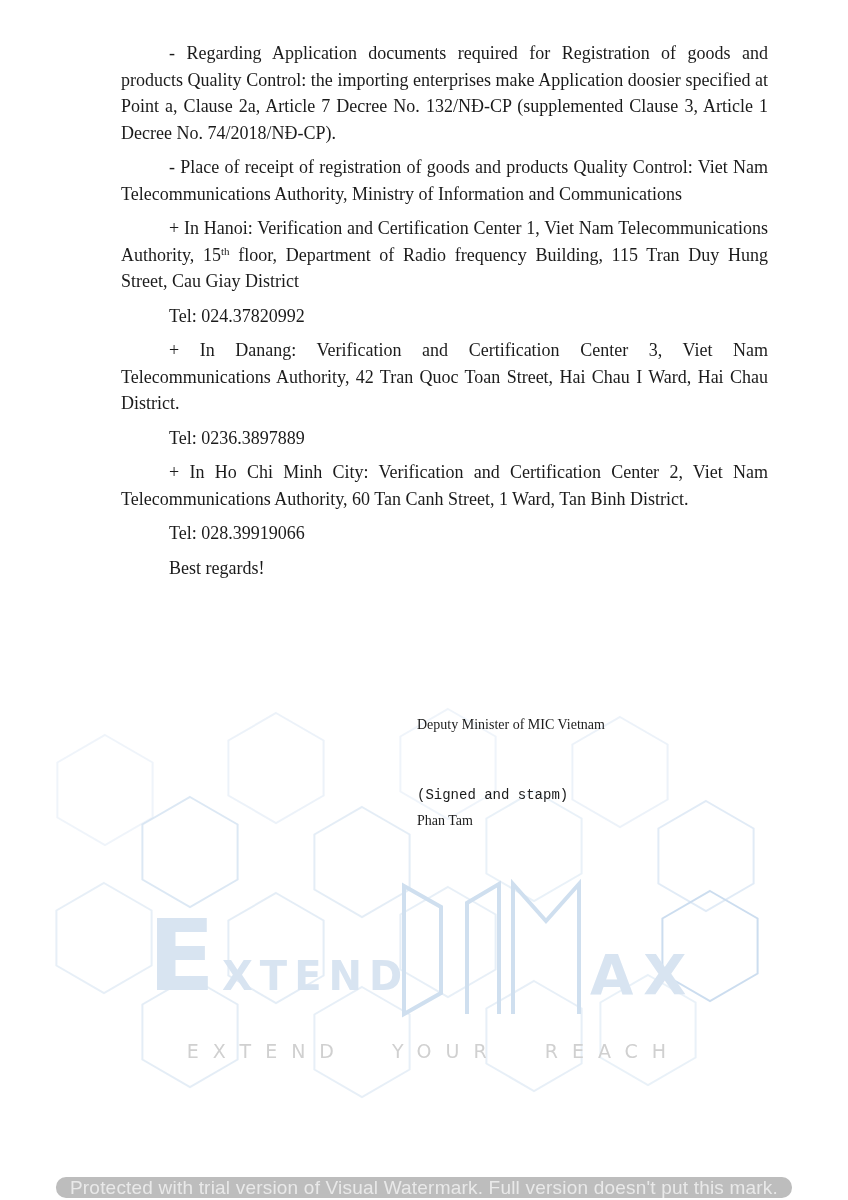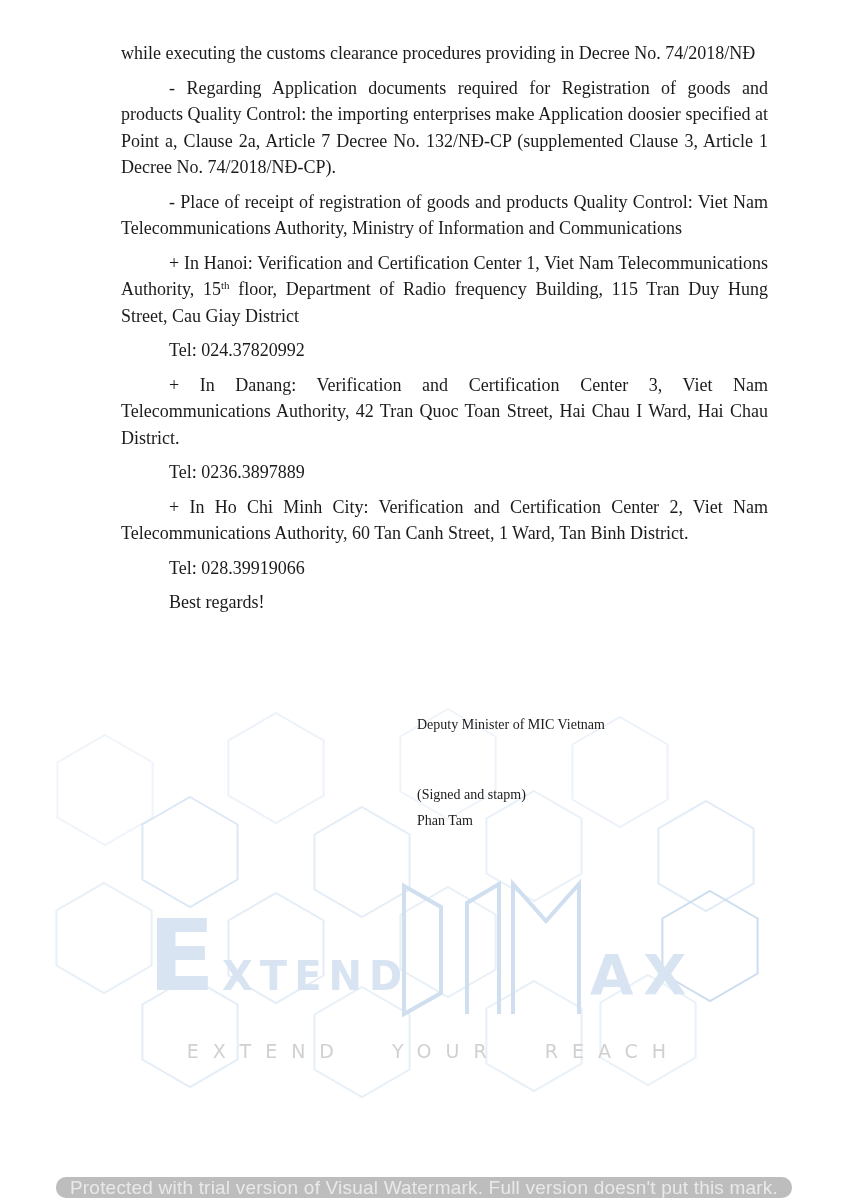--- a/index.html
+++ b/index.html
@@ -40,21 +40,21 @@
   .content p{margin:8px 0 0;text-align:justify;}
   .content p:first-child{margin-top:0;}
   .content p.left{text-align:left;}
   .indent{text-indent:48px;}
   sup.ord{font-size:11px;line-height:0;vertical-align:6px;}
   .sign{
     position:absolute;left:417px;top:712px;width:330px;z-index:2;
     color:var(--c-body-text);
     font-size:14px;line-height:26.5px;
   }
-  .sign .note{margin-top:43px;}
+  .sign .note{margin-top:43px;font-family:Liberation Mono, monospace;}
   .sign .name{}
   
   .footer-bar{
     position:absolute;top:1177px;left:50%;transform:translateX(-50%);
     z-index:3;height:21px;line-height:21px;padding:0 14px;
     background:var(--c-footer-bar-bg);border-radius:10px;
     color:var(--c-footer-bar-text);
     font-family:"Liberation Sans", sans-serif;font-size:19px;
     letter-spacing:0.2px;white-space:nowrap;
   }
@@ -91,21 +91,20 @@
     <g stroke="var(--c-watermark-logo-stroke)" stroke-width="4" fill="none">
       <polygon points="404,886 441,907 441,993 404,1014"></polygon>
       <polyline points="467,1014 467,903 499,884 499,1014"></polyline>
       <polyline points="513,1014 513,884 546,921 579,884 579,1014"></polyline>
     </g>
   </svg>
 
   <div class="wm-tagline">EXTEND YOUR REACH</div>
 
   <div class="content">
-    <p>while executing the customs clearance procedures providing in Decree No. 74/2018/NĐ</p>
     <p class="indent">- Regarding Application documents required for Registration of goods and products Quality Control: the importing enterprises make Application doosier specified at Point a, Clause 2a, Article 7 Decree No. 132/NĐ-CP (supplemented Clause 3, Article 1 Decree No. 74/2018/NĐ-CP).</p>
     <p class="indent">- Place of receipt of registration of goods and products Quality Control: Viet Nam Telecommunications Authority, Ministry of Information and Communications</p>
     <p class="indent"><span>+ In Hanoi: Verification and Certification Center 1, Viet Nam Telecommunications Authority, 15</span><sup class="ord">th</sup><span> floor, Department of Radio frequency Building, 115 Tran Duy Hung Street, Cau Giay District</span></p>
     <p class="left indent">Tel: 024.37820992</p>
     <p class="indent">+ In Danang: Verification and Certification Center 3, Viet Nam Telecommunications Authority, 42 Tran Quoc Toan Street, Hai Chau I Ward, Hai Chau District.</p>
     <p class="left indent">Tel: 0236.3897889</p>
     <p class="indent">+ In Ho Chi Minh City: Verification and Certification Center 2, Viet Nam Telecommunications Authority, 60 Tan Canh Street, 1 Ward, Tan Binh District.</p>
     <p class="left indent">Tel: 028.39919066</p>
     <p class="left indent">Best regards!</p>
   </div>

